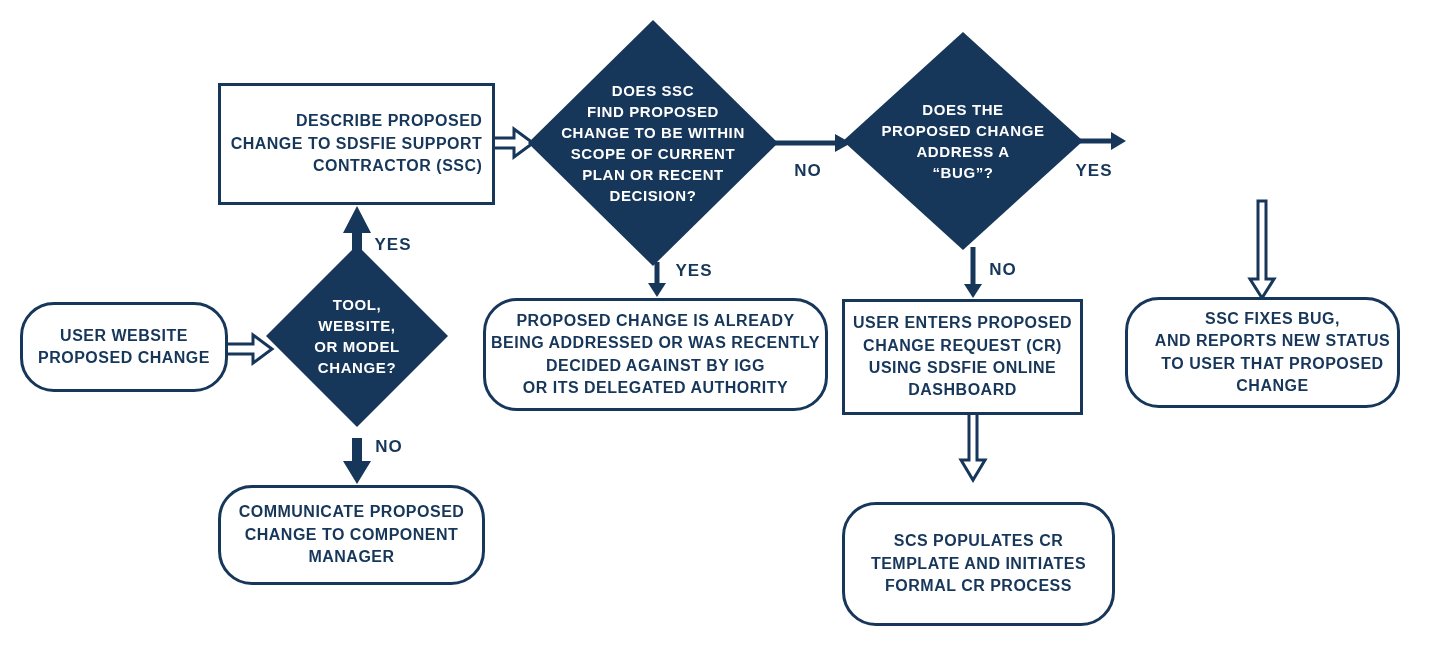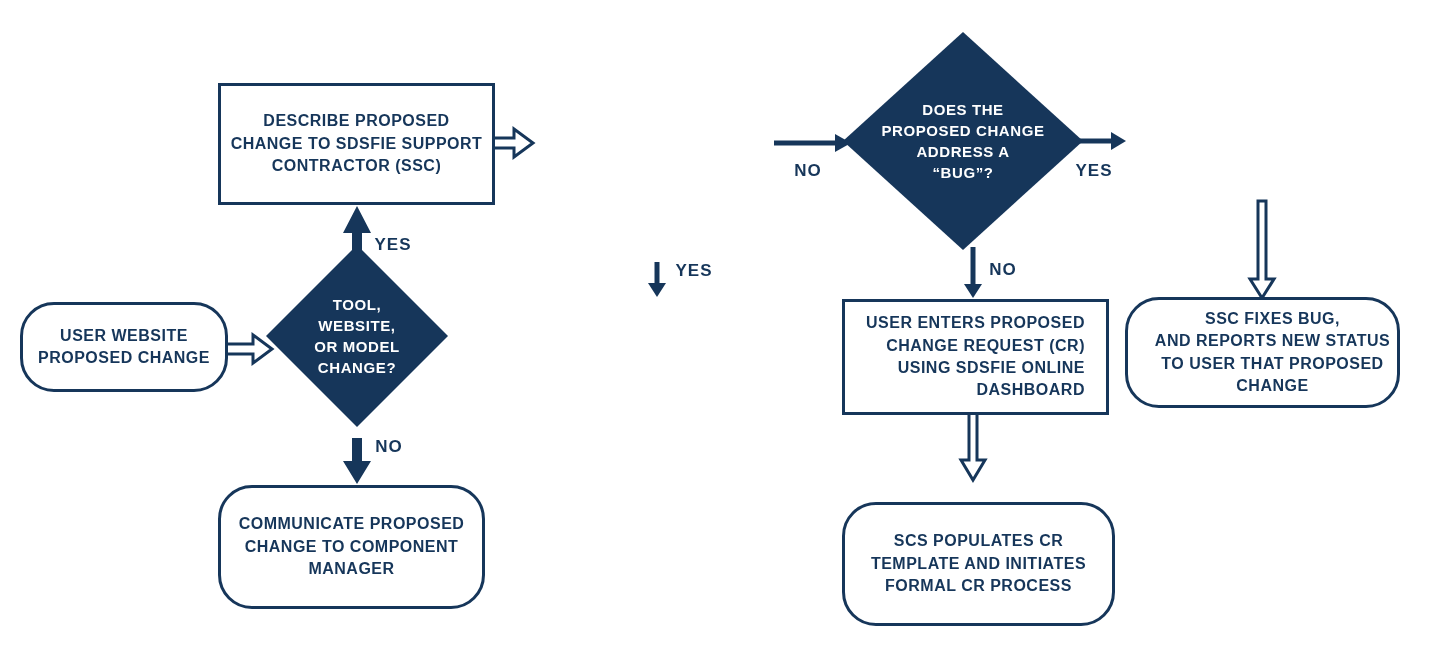--- a/index.html
+++ b/index.html
@@ -80,49 +80,59 @@
     <line class="arrow-thin-line" x1="1080" y1="141" x2="1112" y2="141"></line>
     <polygon class="arrow-thin-head" points="1111,132 1126,141 1111,150"></polygon>
 
     <line class="arrow-thin-line" x1="973" y1="247" x2="973" y2="285"></line>
     <polygon class="arrow-thin-head" points="964,284 973,298 982,284"></polygon>
   </svg>
 
   <div class="node rounded" style="left:20px;top:302px;width:208px;height:90px;">USER WEBSITE
 PROPOSED CHANGE</div>
 
-  <div class="node" style="left:218px;top:83px;width:277px;height:122px;">DESCRIBE PROPOSED
+  <div class="node" style="left:218px;top:83px;width:277px;height:122px;text-align:right;">DESCRIBE PROPOSED
 CHANGE TO SDSFIE SUPPORT
 CONTRACTOR (SSC)</div>
 
 
+  <div class="node rounded" style="left:483px;top:298px;width:345px;height:113px;">PROPOSED CHANGE IS ALREADY
+BEING ADDRESSED OR WAS RECENTLY
+DECIDED AGAINST BY IGG
+OR ITS DELEGATED AUTHORITY</div>
 
-  <div class="node" style="left:842px;top:299px;width:267px;height:116px;text-align:right;">USER ENTERS PROPOSED
+  <div class="node" style="left:842px;top:299px;width:241px;height:116px;">USER ENTERS PROPOSED
 CHANGE REQUEST (CR)
 USING SDSFIE ONLINE
 DASHBOARD</div>
 
   <div class="node rounded" style="left:1125px;top:297px;width:275px;height:111px;padding-left:20px;">SSC FIXES BUG,
 AND REPORTS NEW STATUS
 TO USER THAT PROPOSED
 CHANGE</div>
 
-  <div class="node rounded" style="left:218px;top:485px;width:267px;height:124px;">COMMUNICATE PROPOSED
+  <div class="node rounded" style="left:218px;top:485px;width:267px;height:100px;">COMMUNICATE PROPOSED
 CHANGE TO COMPONENT
 MANAGER</div>
 
   <div class="node rounded" style="left:842px;top:502px;width:273px;height:124px;">SCS POPULATES CR
 TEMPLATE AND INITIATES
 FORMAL CR PROCESS</div>
 
   <div class="diamond" style="left:266px;top:245px;width:182px;height:182px;">TOOL,
 WEBSITE,
 OR MODEL
 CHANGE?</div>
 
+  <div class="diamond" style="left:528px;top:20px;width:250px;height:246px;">DOES SSC
+FIND PROPOSED
+CHANGE TO BE WITHIN
+SCOPE OF CURRENT
+PLAN OR RECENT
+DECISION?</div>
 
   <div class="diamond" style="left:843px;top:32px;width:240px;height:218px;">DOES THE
 PROPOSED CHANGE
 ADDRESS A
 “BUG”?</div>
 
   <div class="edge-label" style="left:393px;top:245px;">YES</div>
   <div class="edge-label" style="left:389px;top:447px;">NO</div>
   <div class="edge-label" style="left:808px;top:171px;">NO</div>
   <div class="edge-label" style="left:694px;top:271px;">YES</div>

